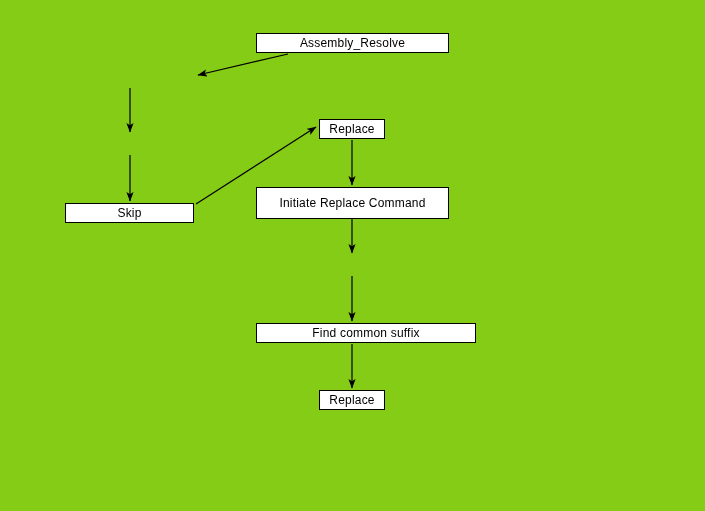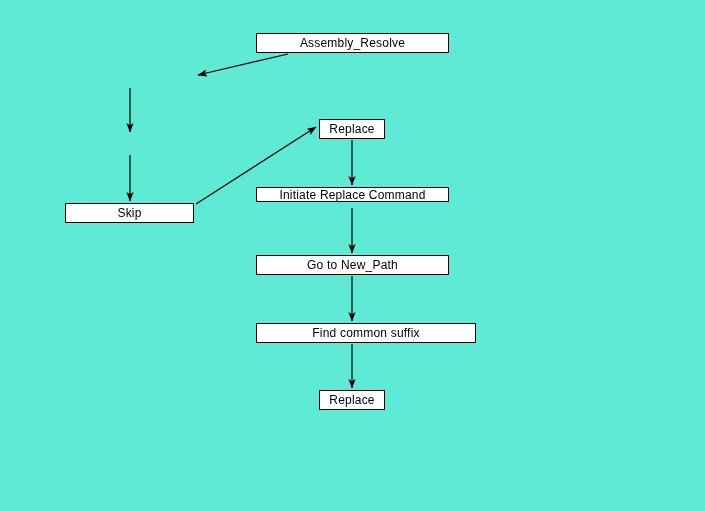--- a/index.html
+++ b/index.html
@@ -7,21 +7,21 @@
     padding: 0;
     background: #ffffff;
   }
   body {
     font-family: "Liberation Sans", sans-serif;
   }
   #canvas {
     position: relative;
     width: 705px;
     height: 511px;
-    background: #5eead4;
+    background: #84cc16;
     overflow: hidden;
   }
   .node {
     position: absolute;
     box-sizing: border-box;
     border: 1px solid #000000;
     background: #ffffff;
     color: #000000;
     font-size: 12px;
     line-height: 1;
@@ -69,21 +69,20 @@
   </svg>
 
   <div class="node" style="left:256px; top:33px; width:193px; height:20px;">Assembly_Resolve</div>
 
 
 
   <div class="node" style="left:65px; top:203px; width:129px; height:20px;">Skip</div>
 
   <div class="node" style="left:319px; top:119px; width:66px; height:20px;">Replace</div>
 
-  <div class="node" style="left:256px; top:187px; width:193px; height:15px;">Initiate Replace Command</div>
+  <div class="node" style="left:256px; top:187px; width:193px; height:32px;">Initiate Replace Command</div>
 
-  <div class="node" style="left:256px; top:255px; width:193px; height:20px;">Go to New_Path</div>
 
   <div class="node" style="left:256px; top:323px; width:220px; height:20px;">Find common suffix</div>
 
   <div class="node" style="left:319px; top:390px; width:66px; height:20px;">Replace</div>
 
 </div>
 
 </body></html>

